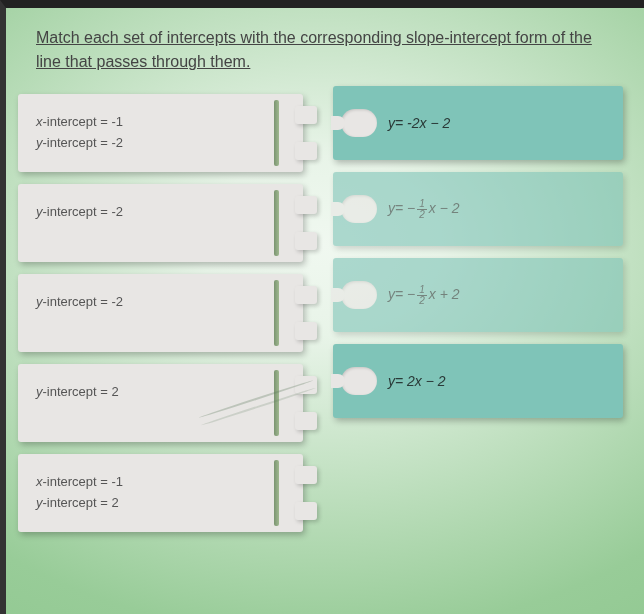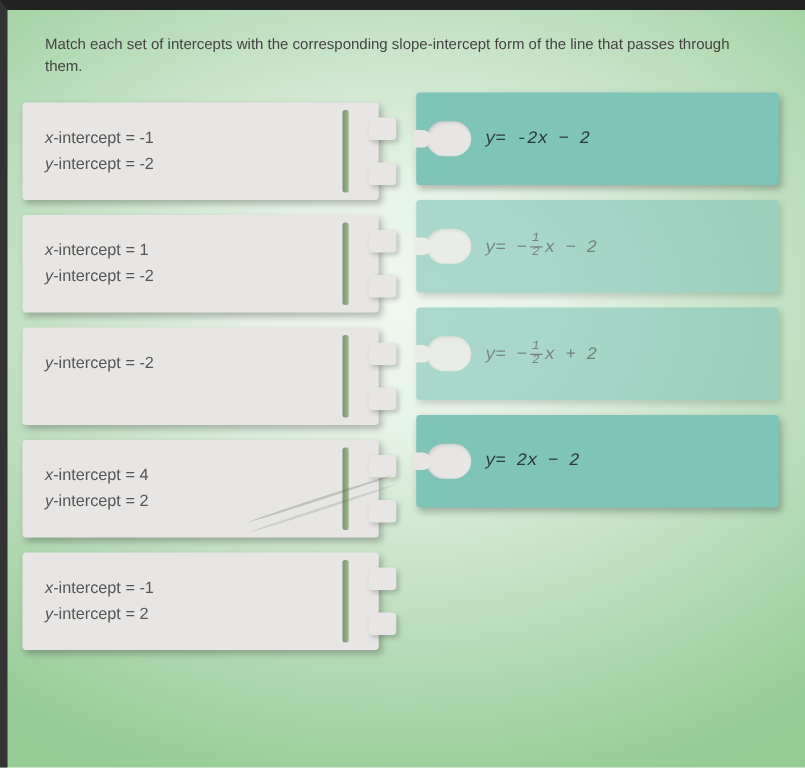--- a/index.html
+++ b/index.html
@@ -10,32 +10,33 @@
       #b8dcb8 45%, #a8d4a8 55%, #98cc98 65%, #88c488 100%);
     width: 644px;
     height: 614px;
     overflow: hidden;
     position: relative;
     border-top: 8px solid #222;
     border-left: 6px solid #333;
   }
   .instruction {
     padding: 18px 30px 20px 30px;
-    font-size: 12px;
+    font-size: 16px;
     color: #444;
     line-height: 1.5;
+    text-decoration: underline;
   }
   .container {
     display: flex;
     padding: 0 12px;
     gap: 30px;
   }
   .col { display: flex; flex-direction: column; gap: 12px; }
   .left-col { width: 285px; }
-  .right-col { width: 290px; margin-top: -8px; font-family: Liberation Mono, monospace; }
+  .right-col { width: 290px; margin-top: -8px; }
   
   .puzzle-left {
     position: relative;
     height: 78px;
     background: #e8e6e4;
     border-radius: 3px;
     box-shadow: 2px 3px 6px rgba(0,0,0,0.25);
     padding: 18px 40px 18px 18px;
     font-size: 13px;
     color: #555;
@@ -142,32 +143,30 @@
 
 <div class="container">
   <div class="col left-col" id="left-col">
       <div class="puzzle-left">
         <div><span class="it">x</span>-intercept = -1</div>
         <div><span class="it">y</span>-intercept = -2</div>
         <div class="bar"></div>
         <div class="notch-wrap"></div>
       </div>
       <div class="puzzle-left">
-        <div><span class="it">x</span>-intercept = 1</div>
         <div><span class="it">y</span>-intercept = -2</div>
         <div class="bar"></div>
         <div class="notch-wrap"></div>
       </div>
       <div class="puzzle-left">
         <div><span class="it">y</span>-intercept = -2</div>
         <div class="bar"></div>
         <div class="notch-wrap"></div>
       </div>
       <div class="puzzle-left">
-        <div><span class="it">x</span>-intercept = 4</div>
         <div><span class="it">y</span>-intercept = 2</div>
         <div class="bar"></div>
         <div class="notch-wrap"></div>
       </div>
       <div class="puzzle-left">
         <div><span class="it">x</span>-intercept = -1</div>
         <div><span class="it">y</span>-intercept = 2</div>
         <div class="bar"></div>
         <div class="notch-wrap"></div>
       </div>

